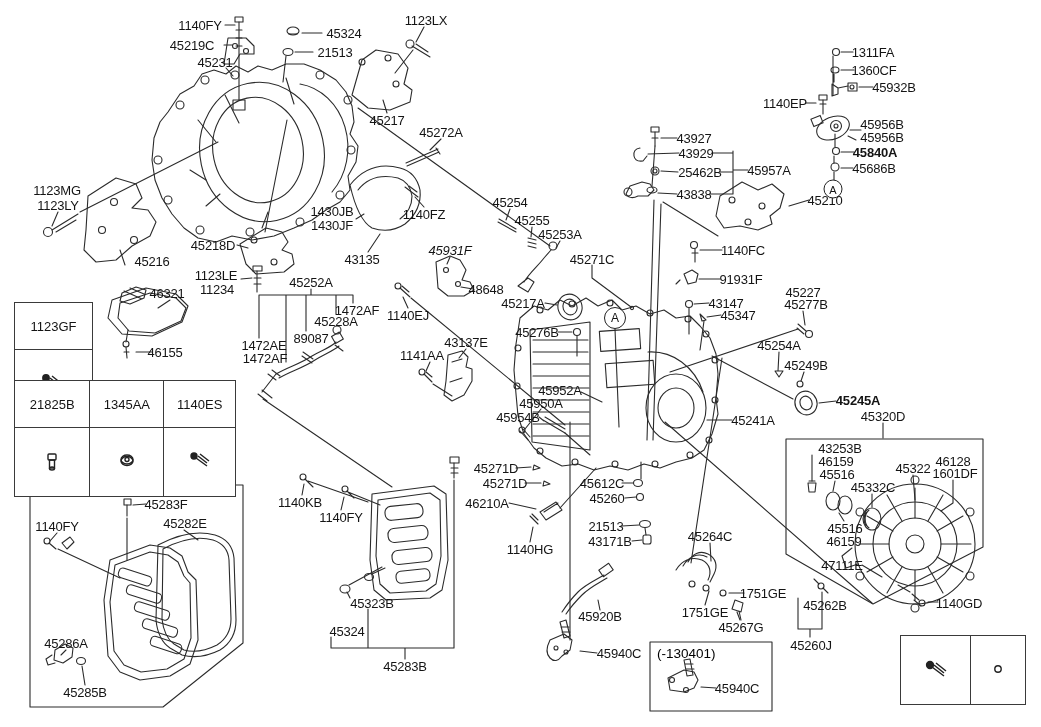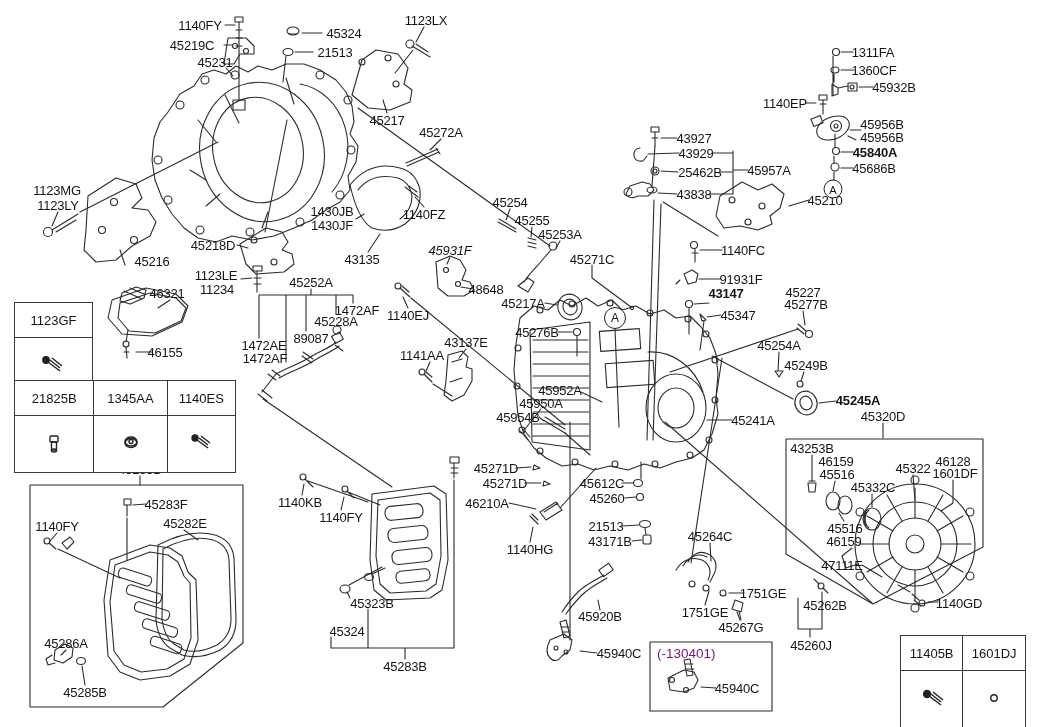--- a/index.html
+++ b/index.html
@@ -6,24 +6,24 @@
   #stage{position:relative;width:1041px;height:727px;background:#ffffff;overflow:hidden;
          font-family:"Liberation Sans", sans-serif;}
   #linework{position:absolute;left:0;top:0;width:1041px;height:727px;}
   .lbl{position:absolute;transform:translate(-50%,-50%);font-size:13px;letter-spacing:-0.2px;
        color:#141414;white-space:nowrap;line-height:1;}
   .callout-a{position:absolute;transform:translate(-50%,-50%);width:20px;height:20px;border:1.4px solid #222;
        border-radius:50%;display:flex;align-items:center;justify-content:center;font-size:12px;color:#141414;background:#fff;}
   .callout-a.small{width:17px;height:17px;font-size:11px;}
   table.ptable{position:absolute;border-collapse:collapse;background:#fff;}
   table.ptable td{border:1.6px solid #3a3a3a;text-align:center;vertical-align:middle;
-       font-size:13px;color:#141414;padding:4px;}
+       font-size:13px;color:#141414;padding:10px;}
   td.hdr{height:26px;}
   td.ico{height:48px;}
-  .inset-caption{position:absolute;transform:translate(0,0);font-size:13.5px;color:#701a75;}
+  .inset-caption{position:absolute;transform:translate(0,0);font-size:13.5px;color:#000000;}
 </style>
 </head>
 <body>
 
 <div id="stage">
 
   <svg id="linework" viewBox="0 0 1041 727" fill="none" stroke="#2b2b2b" stroke-width="1.1" stroke-linejoin="round" stroke-linecap="round">
 
     <g>
       <path d="M168,112 L180,94 194,86 202,74 214,70 226,74 236,66 248,72 258,66 272,70 286,64 304,64 320,70 336,80 346,92 352,106 354,122 350,134 358,146 356,162 348,176 350,190 340,202 326,210 312,220 294,228 274,236 252,240 232,236 216,242 198,238 184,228 172,214 162,198 155,180 152,160 154,138 160,122 Z"></path>
@@ -415,30 +415,30 @@
       <div class="lbl" style="left: 875px; top: 152px; font-weight: bold;">45840A</div>
       <div class="lbl" style="left: 874px; top: 168px;">45686B</div>
       <div class="lbl" style="left: 694px; top: 138px;">43927</div>
       <div class="lbl" style="left: 696px; top: 153px;">43929</div>
       <div class="lbl" style="left: 700px; top: 172px;">25462B</div>
       <div class="lbl" style="left: 769px; top: 170px;">45957A</div>
       <div class="lbl" style="left: 694px; top: 194px;">43838</div>
       <div class="lbl" style="left: 825px; top: 200px;">45210</div>
       <div class="lbl" style="left: 743px; top: 250px;">1140FC</div>
       <div class="lbl" style="left: 741px; top: 279px;">91931F</div>
-      <div class="lbl" style="left: 726px; top: 293px; font-weight: bold;">43147</div>
+      <div class="lbl" style="left: 726px; top: 303px;">43147</div>
       <div class="lbl" style="left: 738px; top: 315px;">45347</div>
       <div class="lbl" style="left: 803px; top: 292px;">45227</div>
       <div class="lbl" style="left: 806px; top: 304px;">45277B</div>
       <div class="lbl" style="left: 779px; top: 345px;">45254A</div>
       <div class="lbl" style="left: 806px; top: 365px;">45249B</div>
       <div class="lbl" style="left: 858px; top: 400px; font-weight: bold;">45245A</div>
       <div class="lbl" style="left: 883px; top: 416px;">45320D</div>
       <div class="lbl" style="left: 753px; top: 420px;">45241A</div>
-      <div class="lbl" style="left: 812px; top: 448px;">43253B</div>
+      <div class="lbl" style="left: 840px; top: 448px;">43253B</div>
       <div class="lbl" style="left: 836px; top: 461px;">46159</div>
       <div class="lbl" style="left: 837px; top: 474px;">45516</div>
       <div class="lbl" style="left: 873px; top: 487px;">45332C</div>
       <div class="lbl" style="left: 913px; top: 468px;">45322</div>
       <div class="lbl" style="left: 953px; top: 461px;">46128</div>
       <div class="lbl" style="left: 955px; top: 473px;">1601DF</div>
       <div class="lbl" style="left: 845px; top: 528px;">45516</div>
       <div class="lbl" style="left: 844px; top: 541px;">46159</div>
       <div class="lbl" style="left: 842px; top: 565px;">47111E</div>
       <div class="lbl" style="left: 959px; top: 603px;">1140GD</div>
@@ -516,24 +516,20 @@
         <svg width="34" height="30" viewBox="0 0 34 30" fill="none" stroke="#222" stroke-width="1.4">
           <circle cx="11" cy="10" r="3" fill="#222"></circle>
               <path d="M13,12 L24,20 M15,10 l9,7 M17,8 l9,7"></path>
         </svg></td>
     </tr>
   </tbody>
     </table>
 
   <table class="ptable" style="left:900px;top:635px;width:126px;">
     <tbody>
-        <tr>
-      <td class="hdr" style="width:63px">11405B</td>
-      <td class="hdr" style="width:63px">1601DJ</td>
-    </tr>
     <tr>
       <td class="ico">
         <svg width="36" height="32" viewBox="0 0 36 32" fill="none" stroke="#222" stroke-width="1.5">
           <circle cx="13" cy="12" r="3.4" fill="#222"></circle>
               <path d="M15,14 L27,23 M17,12 l10,8 M19,10 l10,8"></path>
         </svg></td>
       <td class="ico">
         <svg width="24" height="24" viewBox="0 0 24 24" fill="none" stroke="#222" stroke-width="1.4">
           <circle cx="12" cy="12" r="3.2"></circle>
         </svg></td>

